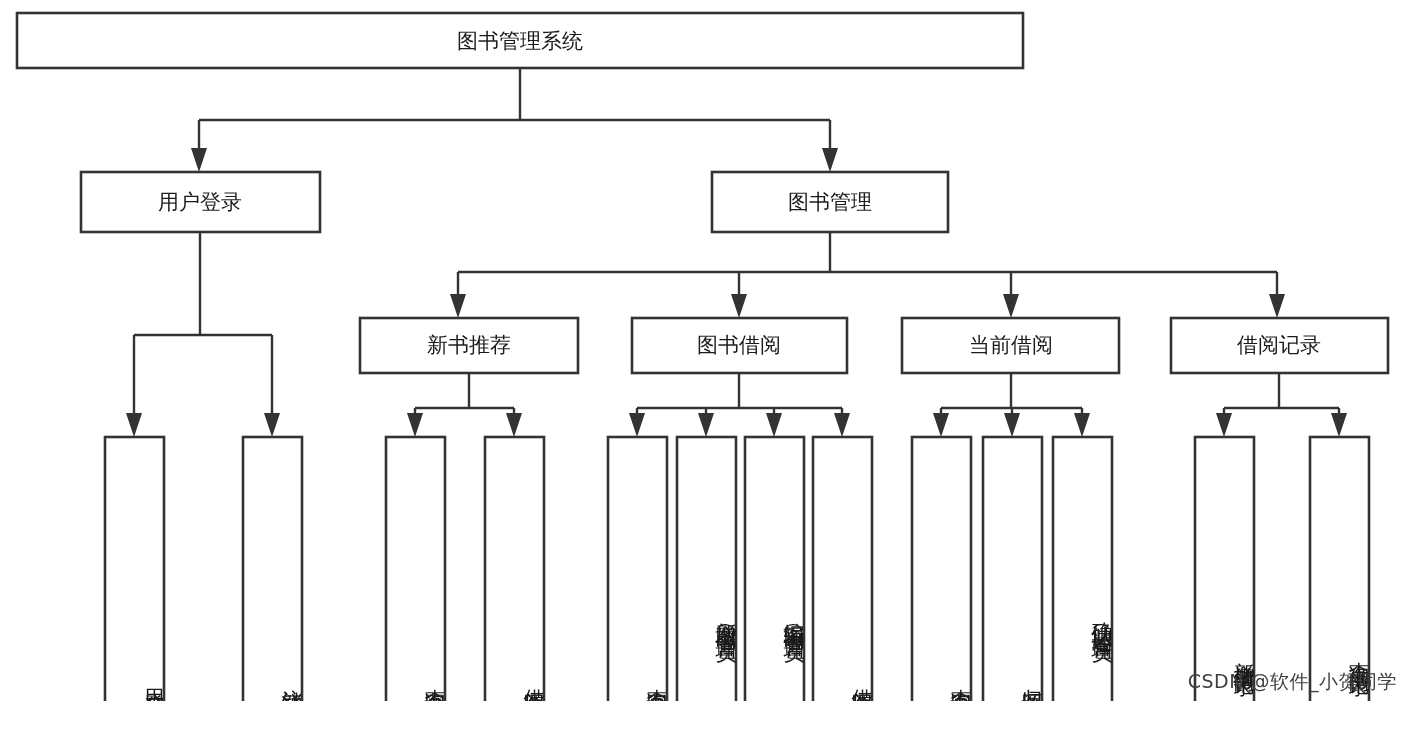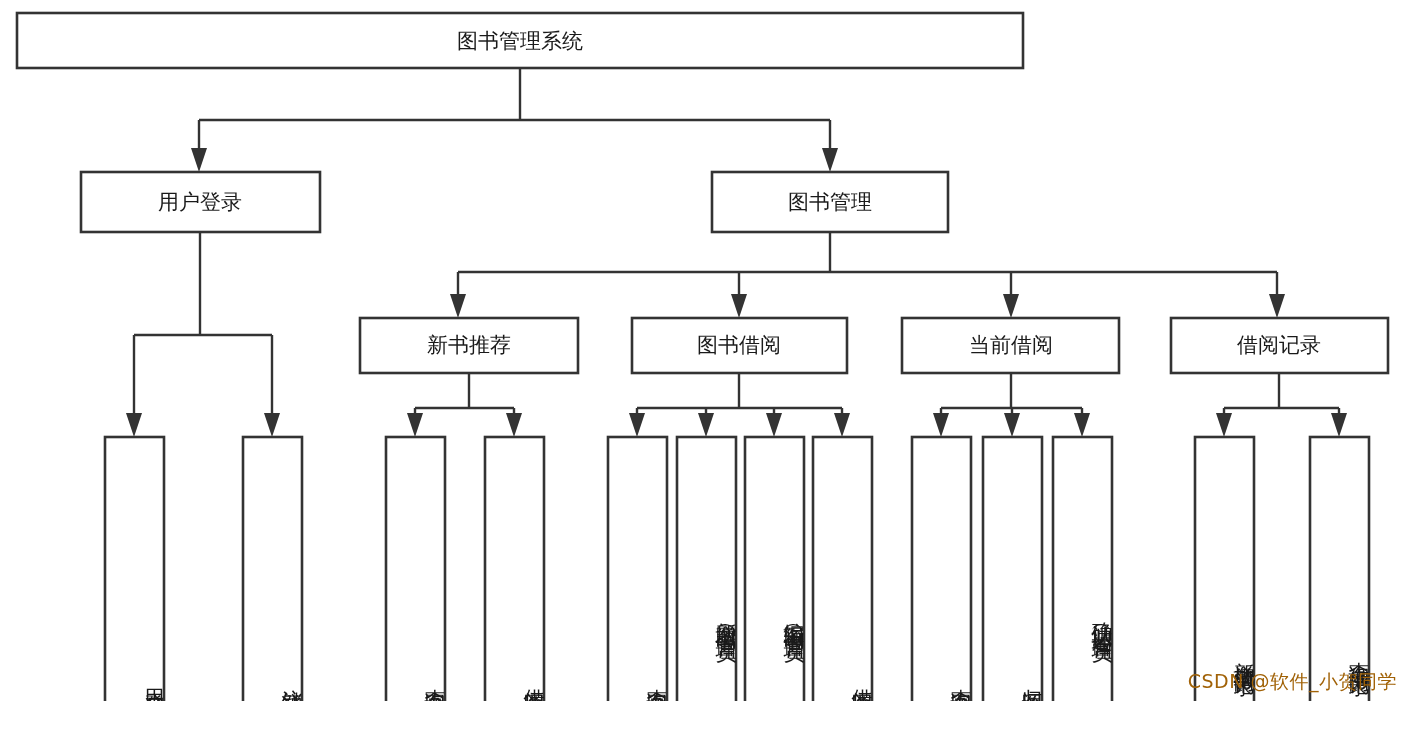--- a/index.html
+++ b/index.html
@@ -58,21 +58,21 @@
     justify-content: center;
     white-space: nowrap;
     pointer-events: none;
   }
   .watermark {
     position: absolute;
     right: 8px;
     bottom: 6px;
     font-family: "DejaVu Sans", "Liberation Sans", sans-serif;
     font-size: 19px;
-    color: #a16207;
+    color: #404040;
     white-space: nowrap;
     letter-spacing: 0.5px;
   }
 </style>
 </head>
 <body>
 
 <div id="diagram-root">
 
   <svg id="tree-svg" viewBox="0 0 1405 747">

